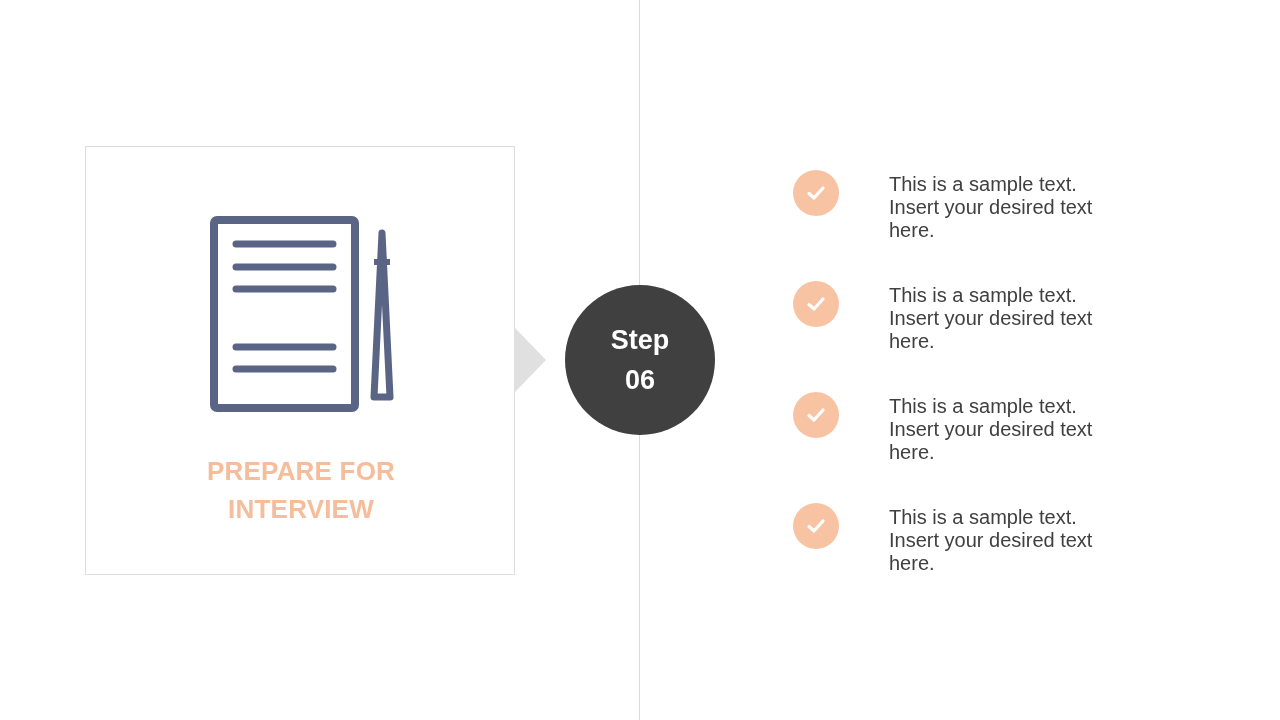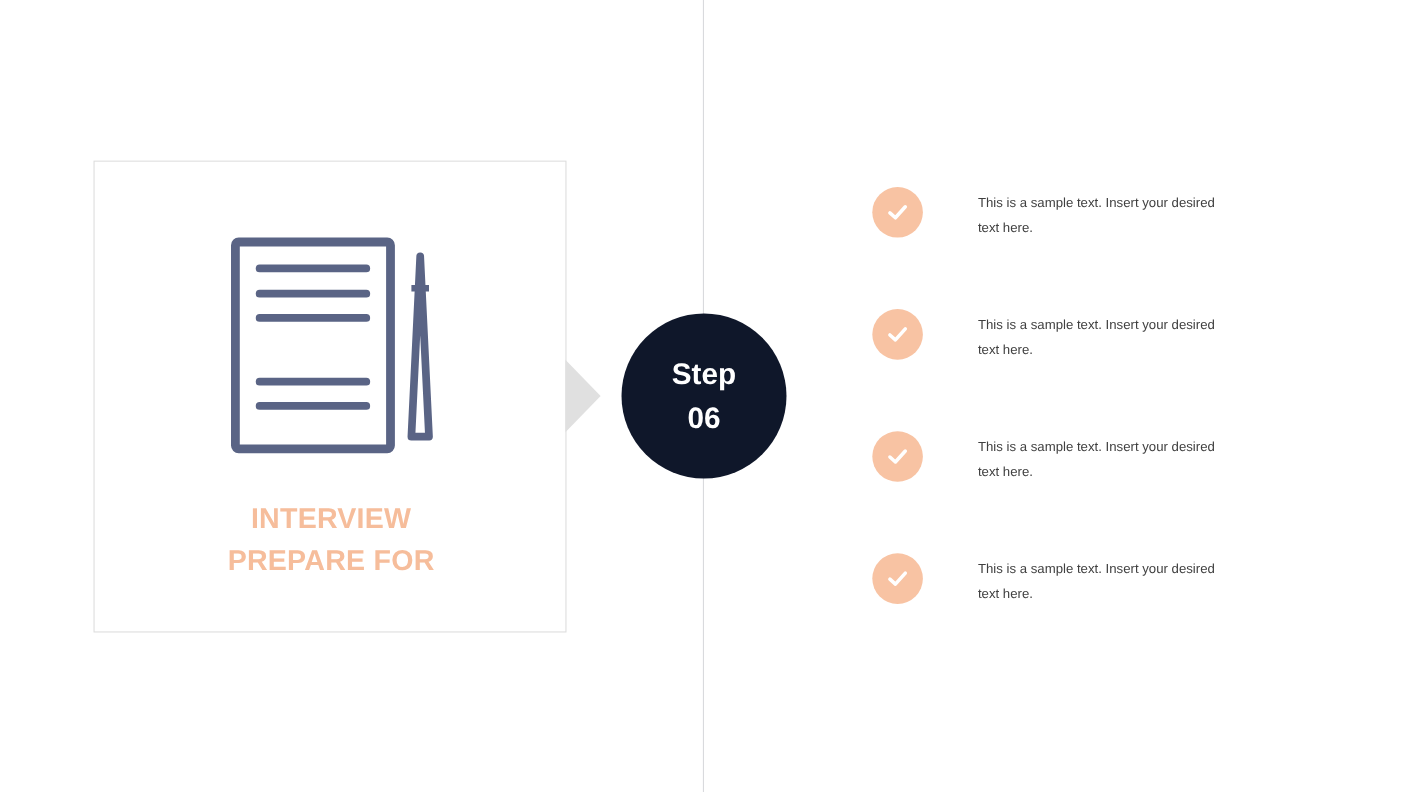--- a/index.html
+++ b/index.html
@@ -75,21 +75,21 @@
   }
 
   
   .step-circle {
     position: absolute;
     left: 565px;
     top: 285px;
     width: 150px;
     height: 150px;
     border-radius: 50%;
-    background: #0f172a;
+    background: #404040;
     display: flex;
     flex-direction: column;
     align-items: center;
     justify-content: center;
   }
   .step-circle .step-label,
   .step-circle .step-number {
     color: #ffffff;
     font-size: 27px;
     font-weight: bold;
@@ -119,21 +119,21 @@
     display: flex;
     align-items: center;
     justify-content: center;
   }
   .check-badge svg { display: block; }
   .bullet-text {
     position: absolute;
     left: 96px;
     top: 3px;
     width: 236px;
-    font-size: 12px;
+    font-size: 20px;
     line-height: 23px;
     color: #404040;
   }
 </style>
 </head>
 <body>
 
 <div id="slide">
 
   <div class="divider"></div>
@@ -150,22 +150,22 @@
         <line x1="150" y1="142" x2="247" y2="142" stroke="#5a6485" stroke-width="7" stroke-linecap="round"></line>
         <line x1="150" y1="200" x2="247" y2="200" stroke="#5a6485" stroke-width="7" stroke-linecap="round"></line>
         <line x1="150" y1="222" x2="247" y2="222" stroke="#5a6485" stroke-width="7" stroke-linecap="round"></line>
 
         <path d="M296 86 L304 250 L288 250 L296 86 Z" fill="none" stroke="#5a6485" stroke-width="7" stroke-linejoin="round"></path>
         <line x1="288" y1="115" x2="304" y2="115" stroke="#5a6485" stroke-width="6"></line>
       </svg>
     </div>
 
     <div class="card-title">
+      <div>PREPARE FOR</div>
       <div>INTERVIEW</div>
-      <div>PREPARE FOR</div>
     </div>
 
   </div>
 
   <div class="arrow"></div>
 
   <div class="step-circle">
     <div class="step-label">Step</div>
     <div class="step-number">06</div>
   </div>

